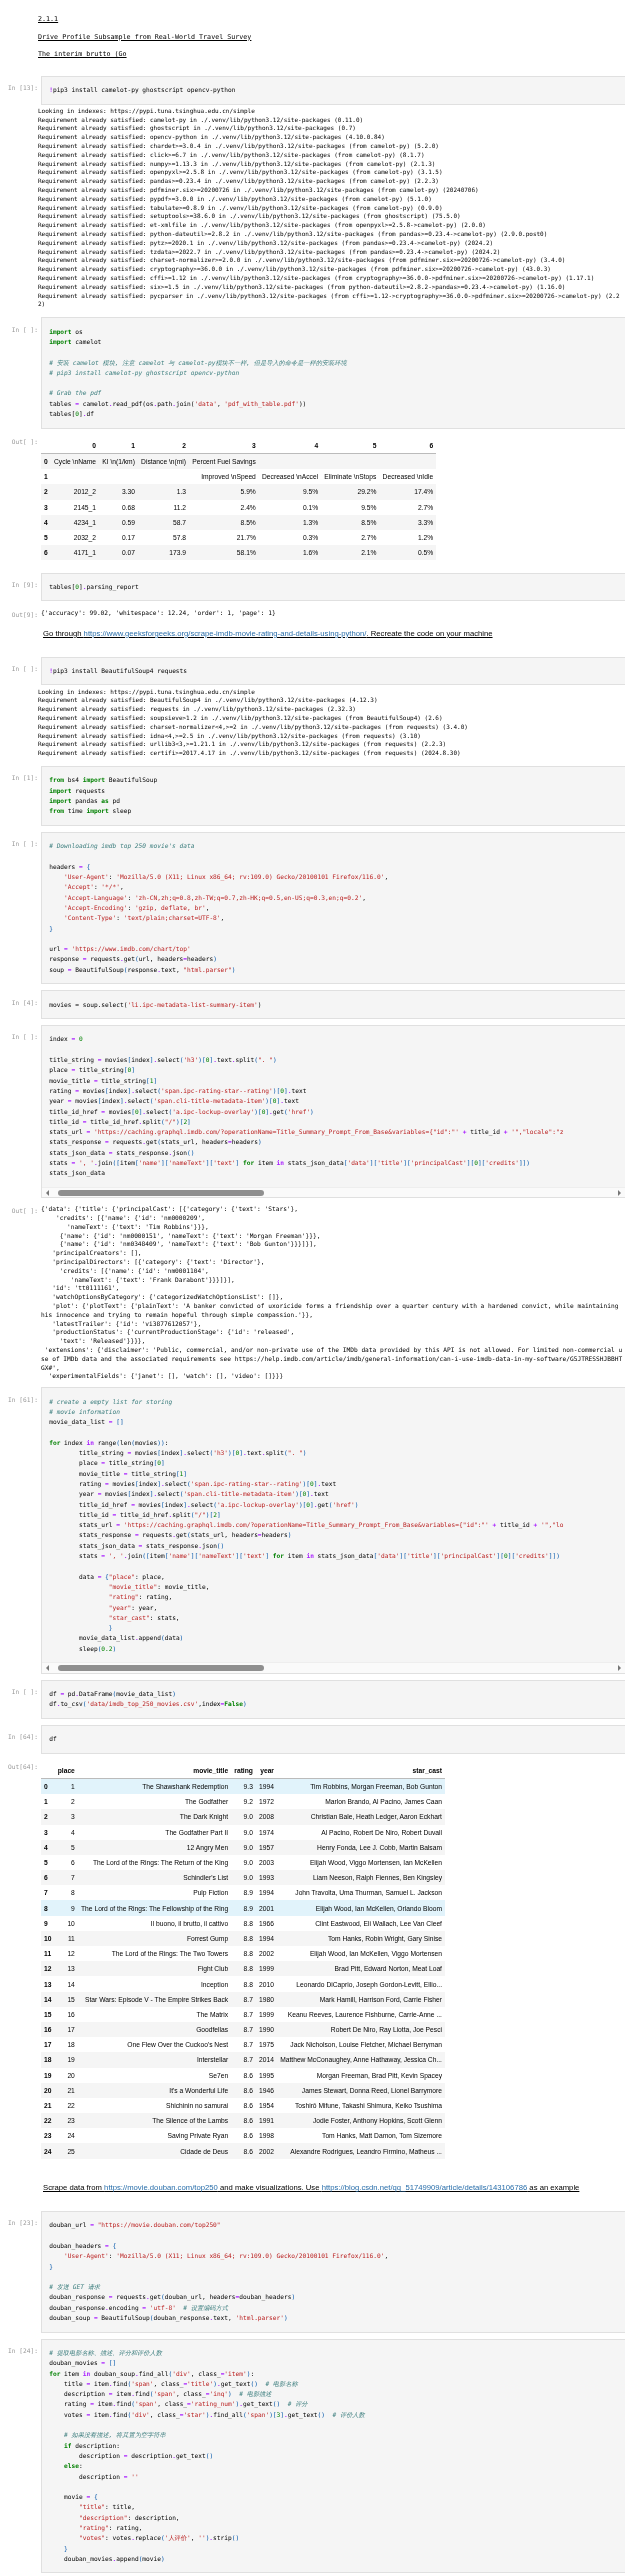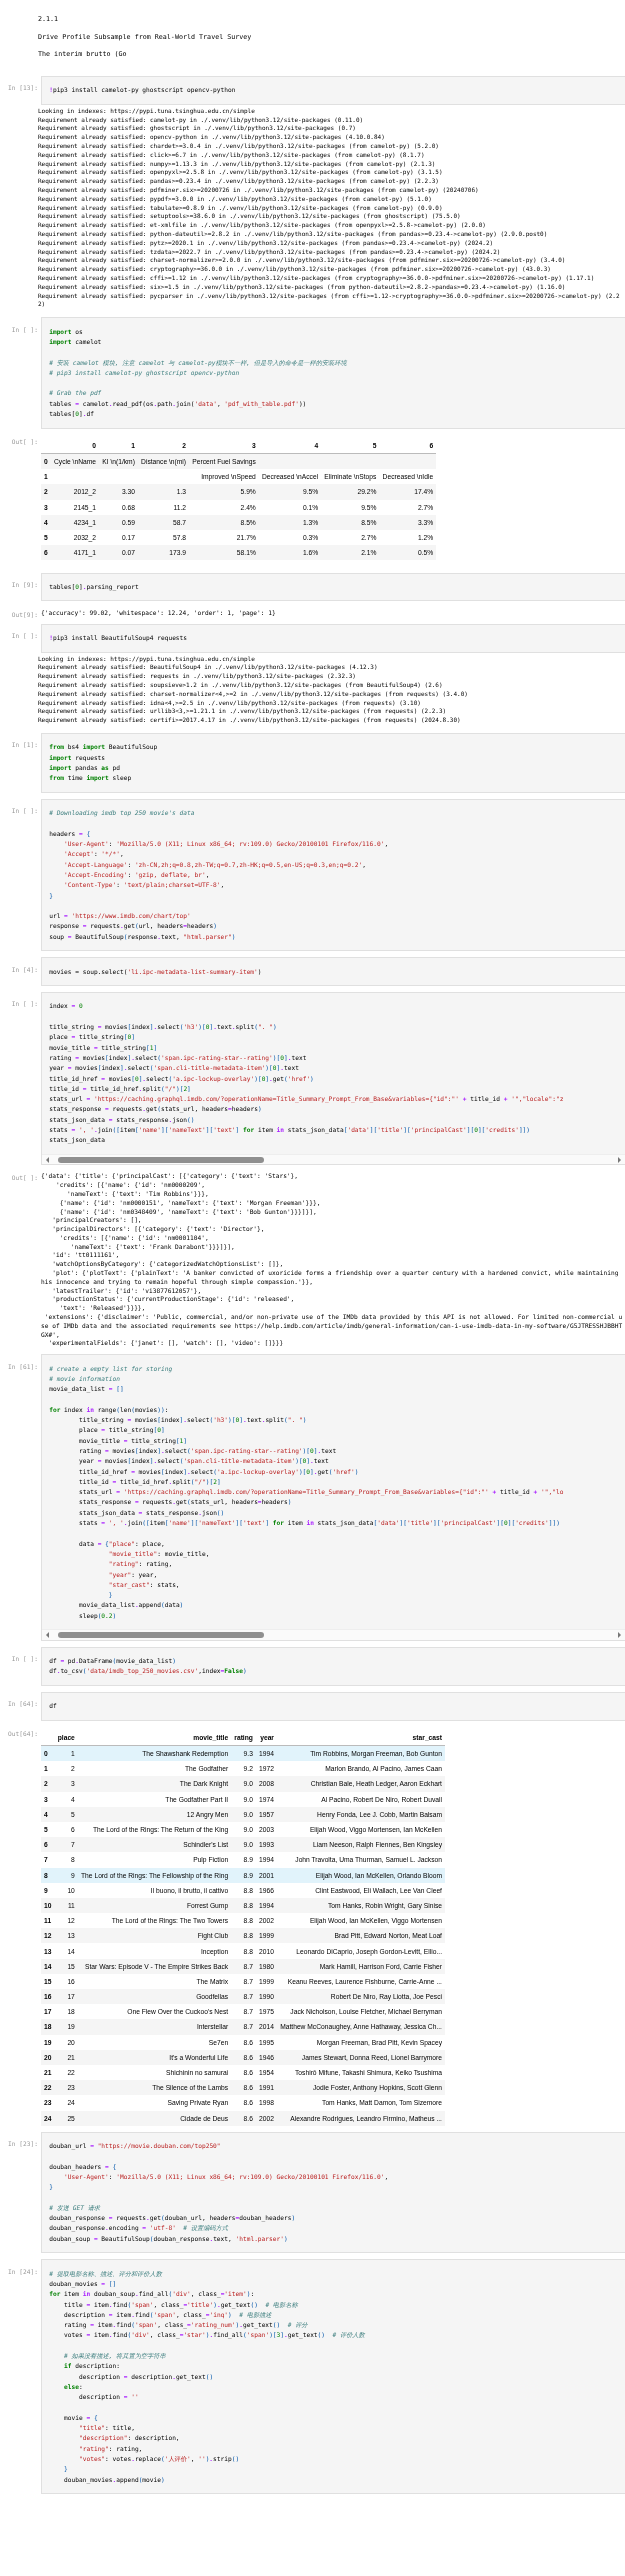--- a/index.html
+++ b/index.html
@@ -1,19 +1,19 @@
 <!DOCTYPE html>
 <html style="font-size:8.2px"><head>
 <meta charset="utf-8">
 <style>
   * { box-sizing: border-box; }
   html, body { margin: 0; padding: 0; background: #fff; }
   body { width: 626px; font-family: "DejaVu Sans Mono", monospace; color: #000; }
   .nb { padding: 4.1px 0 20.6px 0; }
-  .md { margin-left: 38px; padding: 3.1px 6.2px 3.1px 0; font-family: "DejaVu Sans Mono", monospace; font-size: 6.7px; line-height: 10.3px; }
+  .md { margin-left: 38px; padding: 3.1px 6.2px 3.1px 0; font-family: "DejaVu Sans Mono", monospace; font-size: 6.7px; line-height: 10.3px; text-decoration: underline; }
   .md p { margin: 7.2px 0; }
   .md.prose { font-family: "Liberation Sans", sans-serif; font-size: 7.7px; line-height: 12.4px; }
   .md a { color: #296eaa; text-decoration: none; }
   .cell { display: flex; align-items: flex-start; margin: 6.2px 0 0 0; }
   .prompt { width: 41px; flex: 0 0 41px; text-align: right; padding-right: 3.1px; padding-top: 8.2px; font-family: "DejaVu Sans Mono", monospace; font-size: 6.2px; color: #999; white-space: nowrap; }
   .input-area { flex: 1; background: #f5f5f5; border: 0.5px solid #e0e0e0; min-height: 25px; }
   .code { margin: 0; padding: 8.2px 7.2px; font-family: "DejaVu Sans Mono", monospace; font-size: 6.2px; line-height: 10.3px; white-space: pre; overflow: hidden; color: #000; }
   .k { color: #008000; font-weight: bold; }
   .o { color: #aa22ff; font-weight: bold; }
   .s { color: #ba2121; }
@@ -189,20 +189,23 @@
       <pre class="code"><span>tables[</span><span class="n">0</span><span>]</span><span class="o">.</span><span>parsing_report</span></pre>
     </div>
   </div>
   <div class="out">
     <div class="prompt">Out[9]:</div>
     <div class="out-body">
         <div class="out-text">{'accuracy': 99.02, 'whitespace': 12.24, 'order': 1, 'page': 1}</div>
       </div>
   </div>
 
+  <div class="md prose" style="margin-left:43px">
+    <p><span>Go through </span><a>https://www.geeksforgeeks.org/scrape-imdb-movie-rating-and-details-using-python/</a><span>. Recreate the code on your machine</span></p>
+  </div>
 
   <div class="cell">
     <div class="prompt">In [ ]:</div>
     <div class="input-area">
       <pre class="code"><span class="o">!</span><span>pip3 install BeautifulSoup4 requests</span></pre>
     </div>
   </div>
   <div class="stream" id="stream4">Looking in indexes: https://pypi.tuna.tsinghua.edu.cn/simple
 Requirement already satisfied: BeautifulSoup4 in ./.venv/lib/python3.12/site-packages (4.12.3)
 Requirement already satisfied: requests in ./.venv/lib/python3.12/site-packages (2.32.3)
@@ -558,20 +561,23 @@
               <td>Cidade de Deus</td>
               <td>8.6</td>
               <td>2002</td>
               <td>Alexandre Rodrigues, Leandro Firmino, Matheus ...</td>
             </tr>
           </tbody>
         </table>
     </div>
   </div>
 
+  <div class="md prose" style="margin-left:43px;margin-top:13.4px">
+    <p><span>Scrape data from </span><a>https://movie.douban.com/top250</a><span> and make visualizations. Use </span><a>https://blog.csdn.net/qq_51749909/article/details/143106786</a><span> as an example</span></p>
+  </div>
 
   <div class="cell">
     <div class="prompt">In [23]:</div>
     <div class="input-area">
       <pre class="code">douban_url <span class="o">=</span> <span class="s">"https://movie.douban.com/top250"</span>
 
 douban_headers <span class="o">=</span> <span class="p">{</span>
     <span class="s">'User-Agent'</span>: <span class="s">'Mozilla/5.0 (X11; Linux x86_64; rv:109.0) Gecko/20100101 Firefox/116.0'</span>,
 <span class="p">}</span>
 

